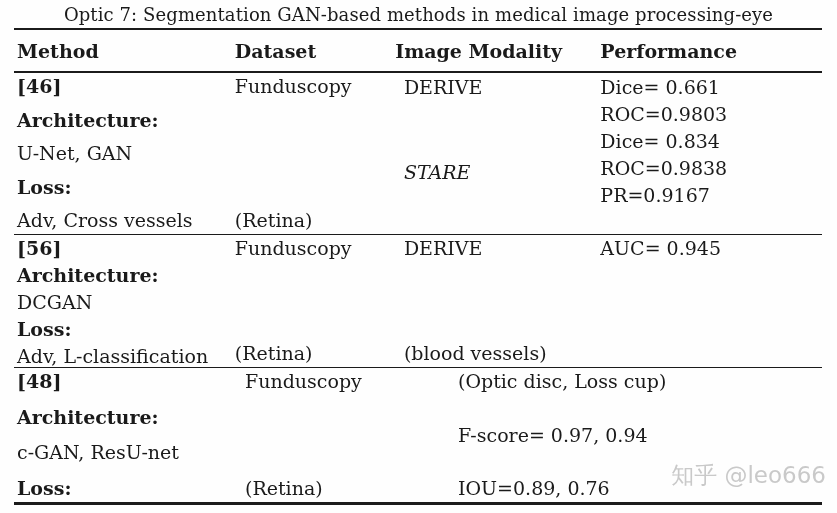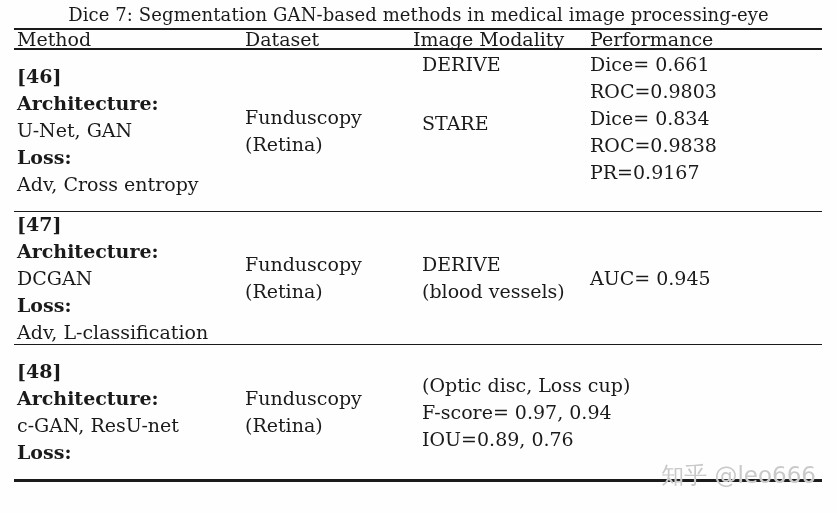--- a/index.html
+++ b/index.html
@@ -22,94 +22,95 @@
     letter-spacing: 0.1px;
   }
   .tbl {
     margin-left: 14px;
     width: 808px;
     border-top: 2px solid #1b1b1b;
     border-bottom: 3px solid #1b1b1b;
   }
   .thead {
     display: flex;
-    height: 20px;
+    height: 43px;
     align-items: center;
     border-bottom: 2px solid #1b1b1b;
     font-size: 19px;
+    font-weight: bold;
   }
   .row { display: flex; font-size: 19px; line-height: 27px; }
   .r1 { height: 162px; border-bottom: 1.5px solid #1b1b1b; }
   .r2 { height: 133px; border-bottom: 1.5px solid #1b1b1b; }
   .r3 { height: 134px; }
   .c  { display: flex; flex-direction: column; }
   .c1 { width: 231px; padding-left: 3px; }
   .c2 { width: 177px; }
   .c3 { width: 168px; }
-  .c4 { width: 232px; }
+  .c4 { width: 232px; margin-left: 36px; }
   .top     { justify-content: flex-start; padding-top: 1px; }
-  .vcenter { justify-content: center; }
+  .vcenter { justify-content: space-between; }
   .b  { font-weight: bold; }
   .it { font-style: italic; }
-  .gap2 { margin-top: 32px; }
+  .gap2 { margin-top: 58px; font-style: italic; }
   .watermark {
     position: absolute;
     top: 461px;
-    right: 21px;
+    right: 11px;
     font-size: 23px;
     line-height: 28px;
     color: #c9c9c9;
     font-family: "DejaVu Sans", "Liberation Sans", sans-serif;
     text-shadow: 0 0 1px #ffffff;
   }
 </style>
 </head>
 <body>
 
 <div class="page">
 
-  <div class="caption">Dice 7: Segmentation GAN-based methods in medical image processing-eye</div>
+  <div class="caption">Optic 7: Segmentation GAN-based methods in medical image processing-eye</div>
 
   <div class="tbl">
 
     <div class="thead">
       <div class="c c1">Method</div>
       <div class="c c3">Dataset</div>
       <div class="c c2">Image Modality</div>
       <div class="c c4">Performance</div>
     </div>
 
     <div class="row r1">
       <div class="c c1 vcenter">
         <span class="b">[46]</span>
         <span class="b">Architecture:</span>
         <span>U-Net, GAN</span>
         <span class="b">Loss:</span>
-        <span><span>Adv, Cross entropy</span><span class="it"></span><span></span></span>
+        <span><span>Adv, Cross vessels</span><span class="it"></span><span></span></span>
       </div>
       <div class="c c2 vcenter">
         <span>Funduscopy</span>
         <span>(Retina)</span>
       </div>
       <div class="c c3 top">
         <span>DERIVE</span>
         <span class="gap2">STARE</span>
       </div>
       <div class="c c4 top">
         <span>Dice= 0.661</span>
         <span>ROC=0.9803</span>
         <span>Dice= 0.834</span>
         <span>ROC=0.9838</span>
         <span>PR=0.9167</span>
       </div>
     </div>
 
     <div class="row r2">
       <div class="c c1 vcenter">
-        <span class="b">[47]</span>
+        <span class="b">[56]</span>
         <span class="b">Architecture:</span>
         <span>DCGAN</span>
         <span class="b">Loss:</span>
         <span><span>Adv, L-classification</span><span class="it"></span><span></span></span>
       </div>
       <div class="c c2 vcenter">
         <span>Funduscopy</span>
         <span>(Retina)</span>
       </div>
       <div class="c c3 vcenter">

